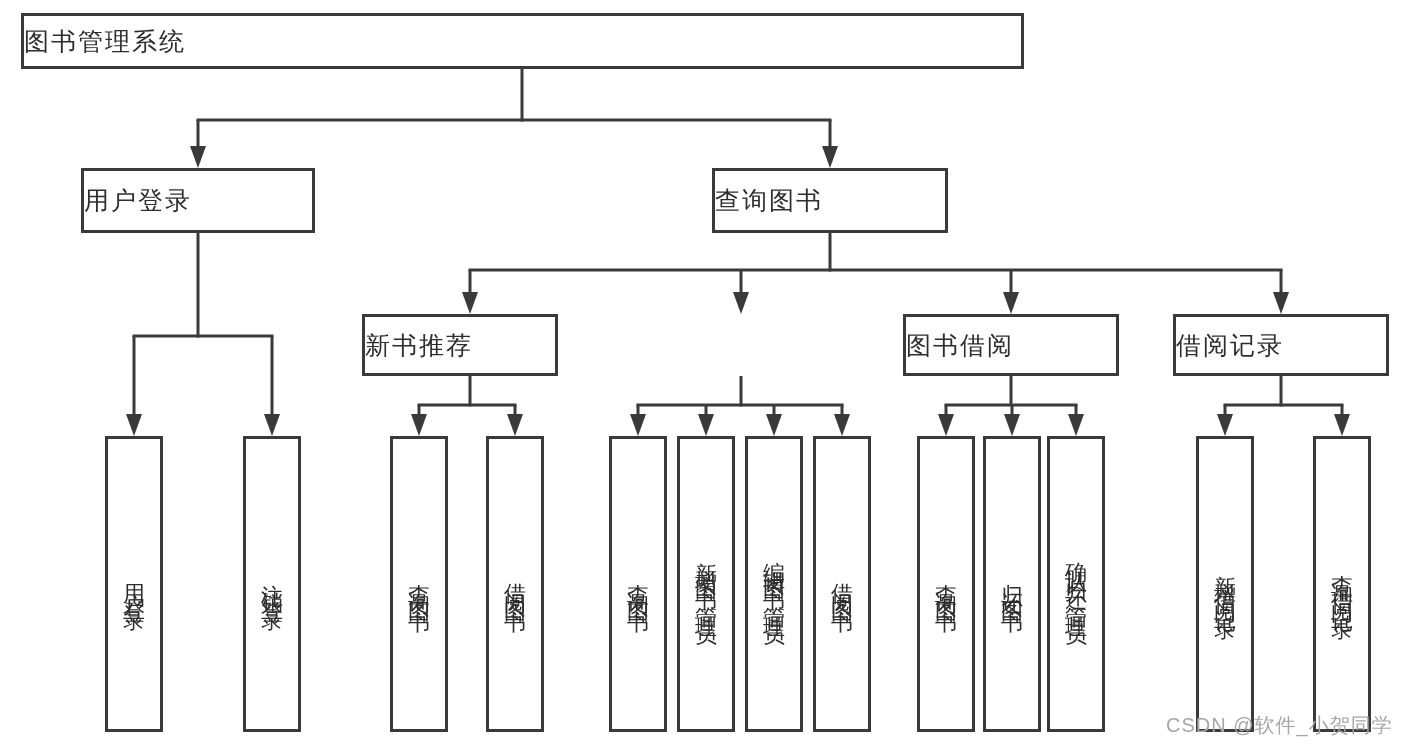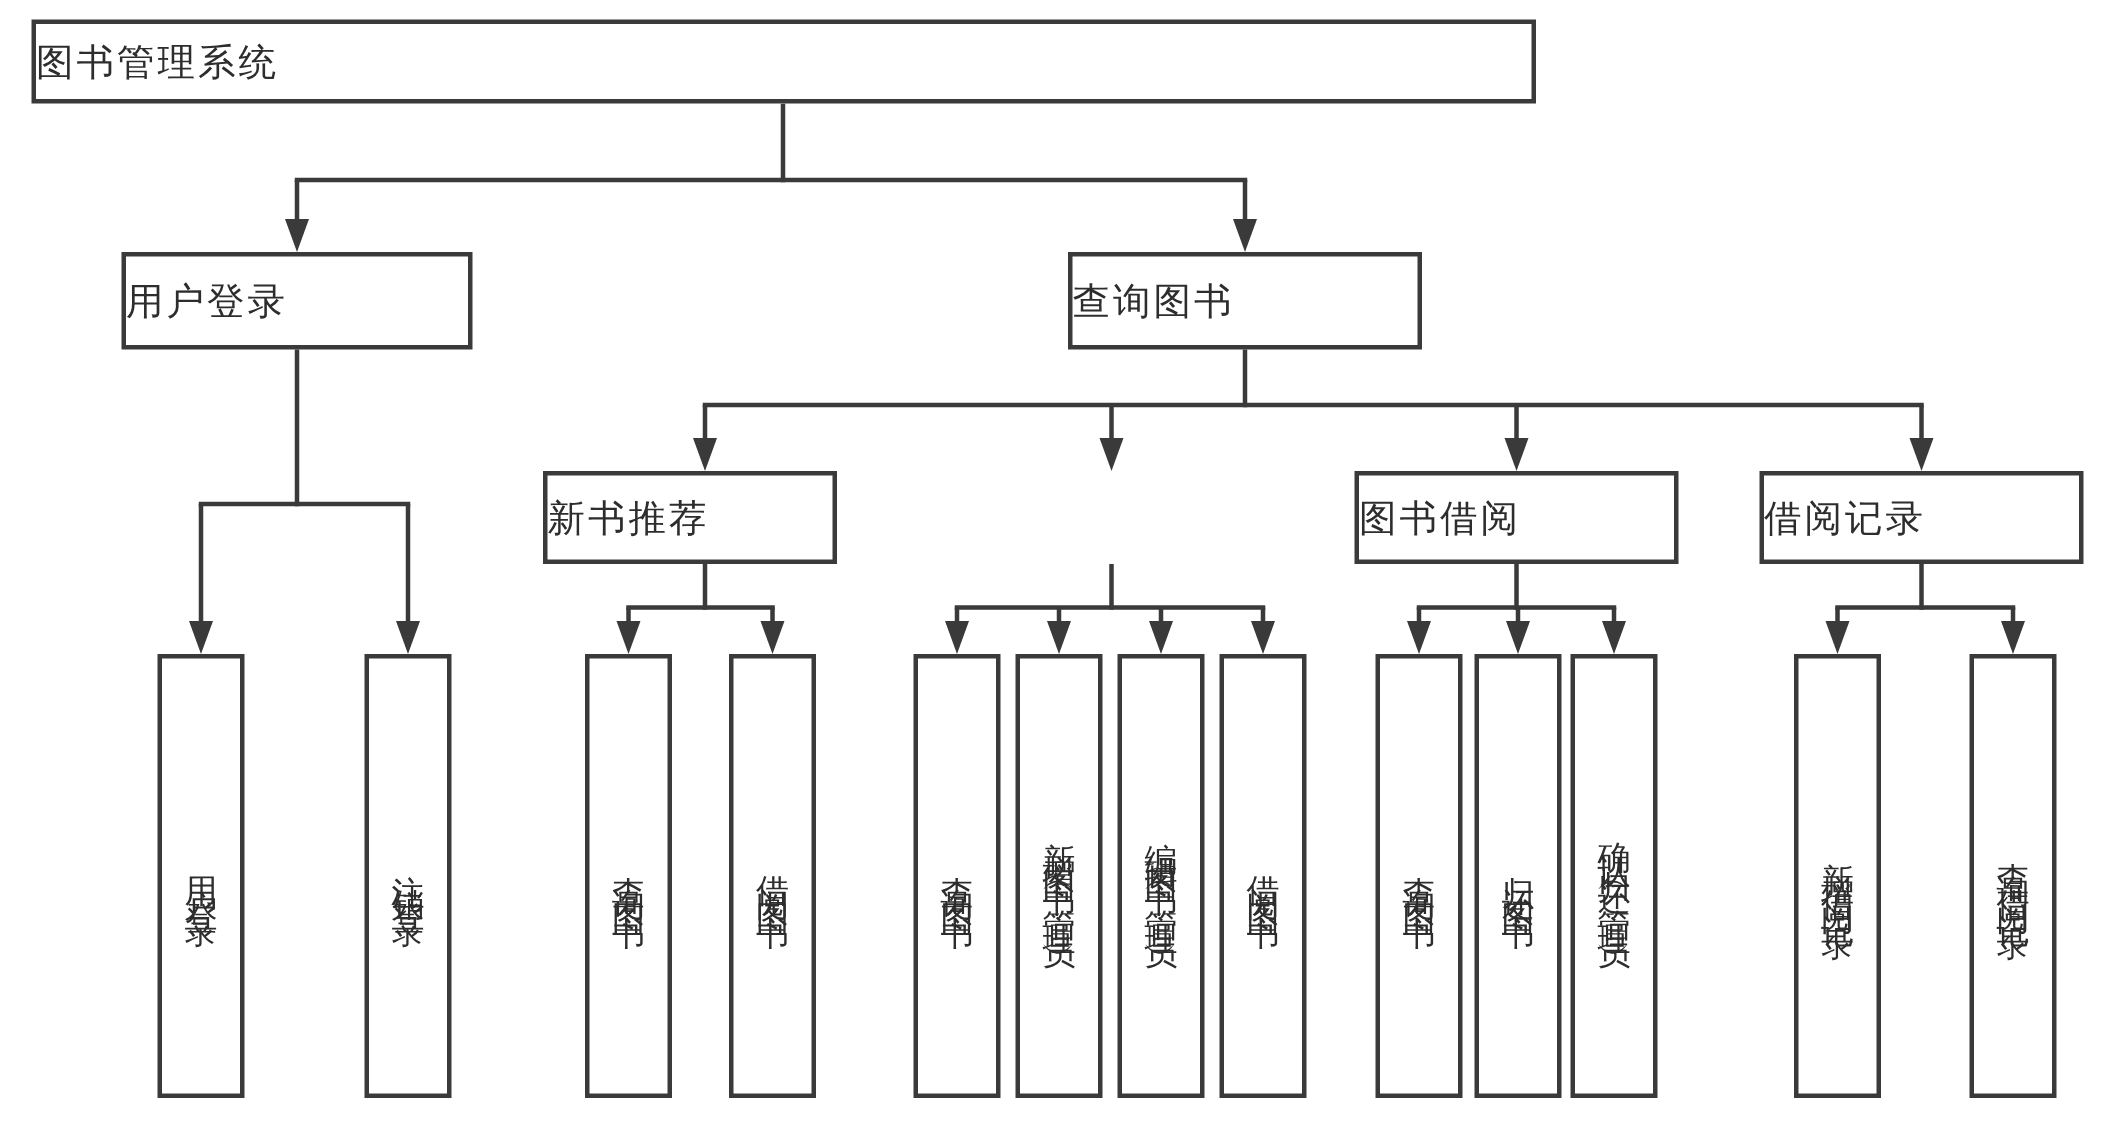--- a/index.html
+++ b/index.html
@@ -190,14 +190,15 @@
     <span>确认归还（管理员）</span>
   </div>
 
   <div class="vbox" style="left:1196px">
     <span>新增借阅记录</span>
   </div>
   <div class="vbox" style="left:1313px">
     <span>查询借阅记录</span>
   </div>
 
+  <div class="watermark">CSDN @软件_小贺同学</div>
 
 </div>
 
 </body></html>

